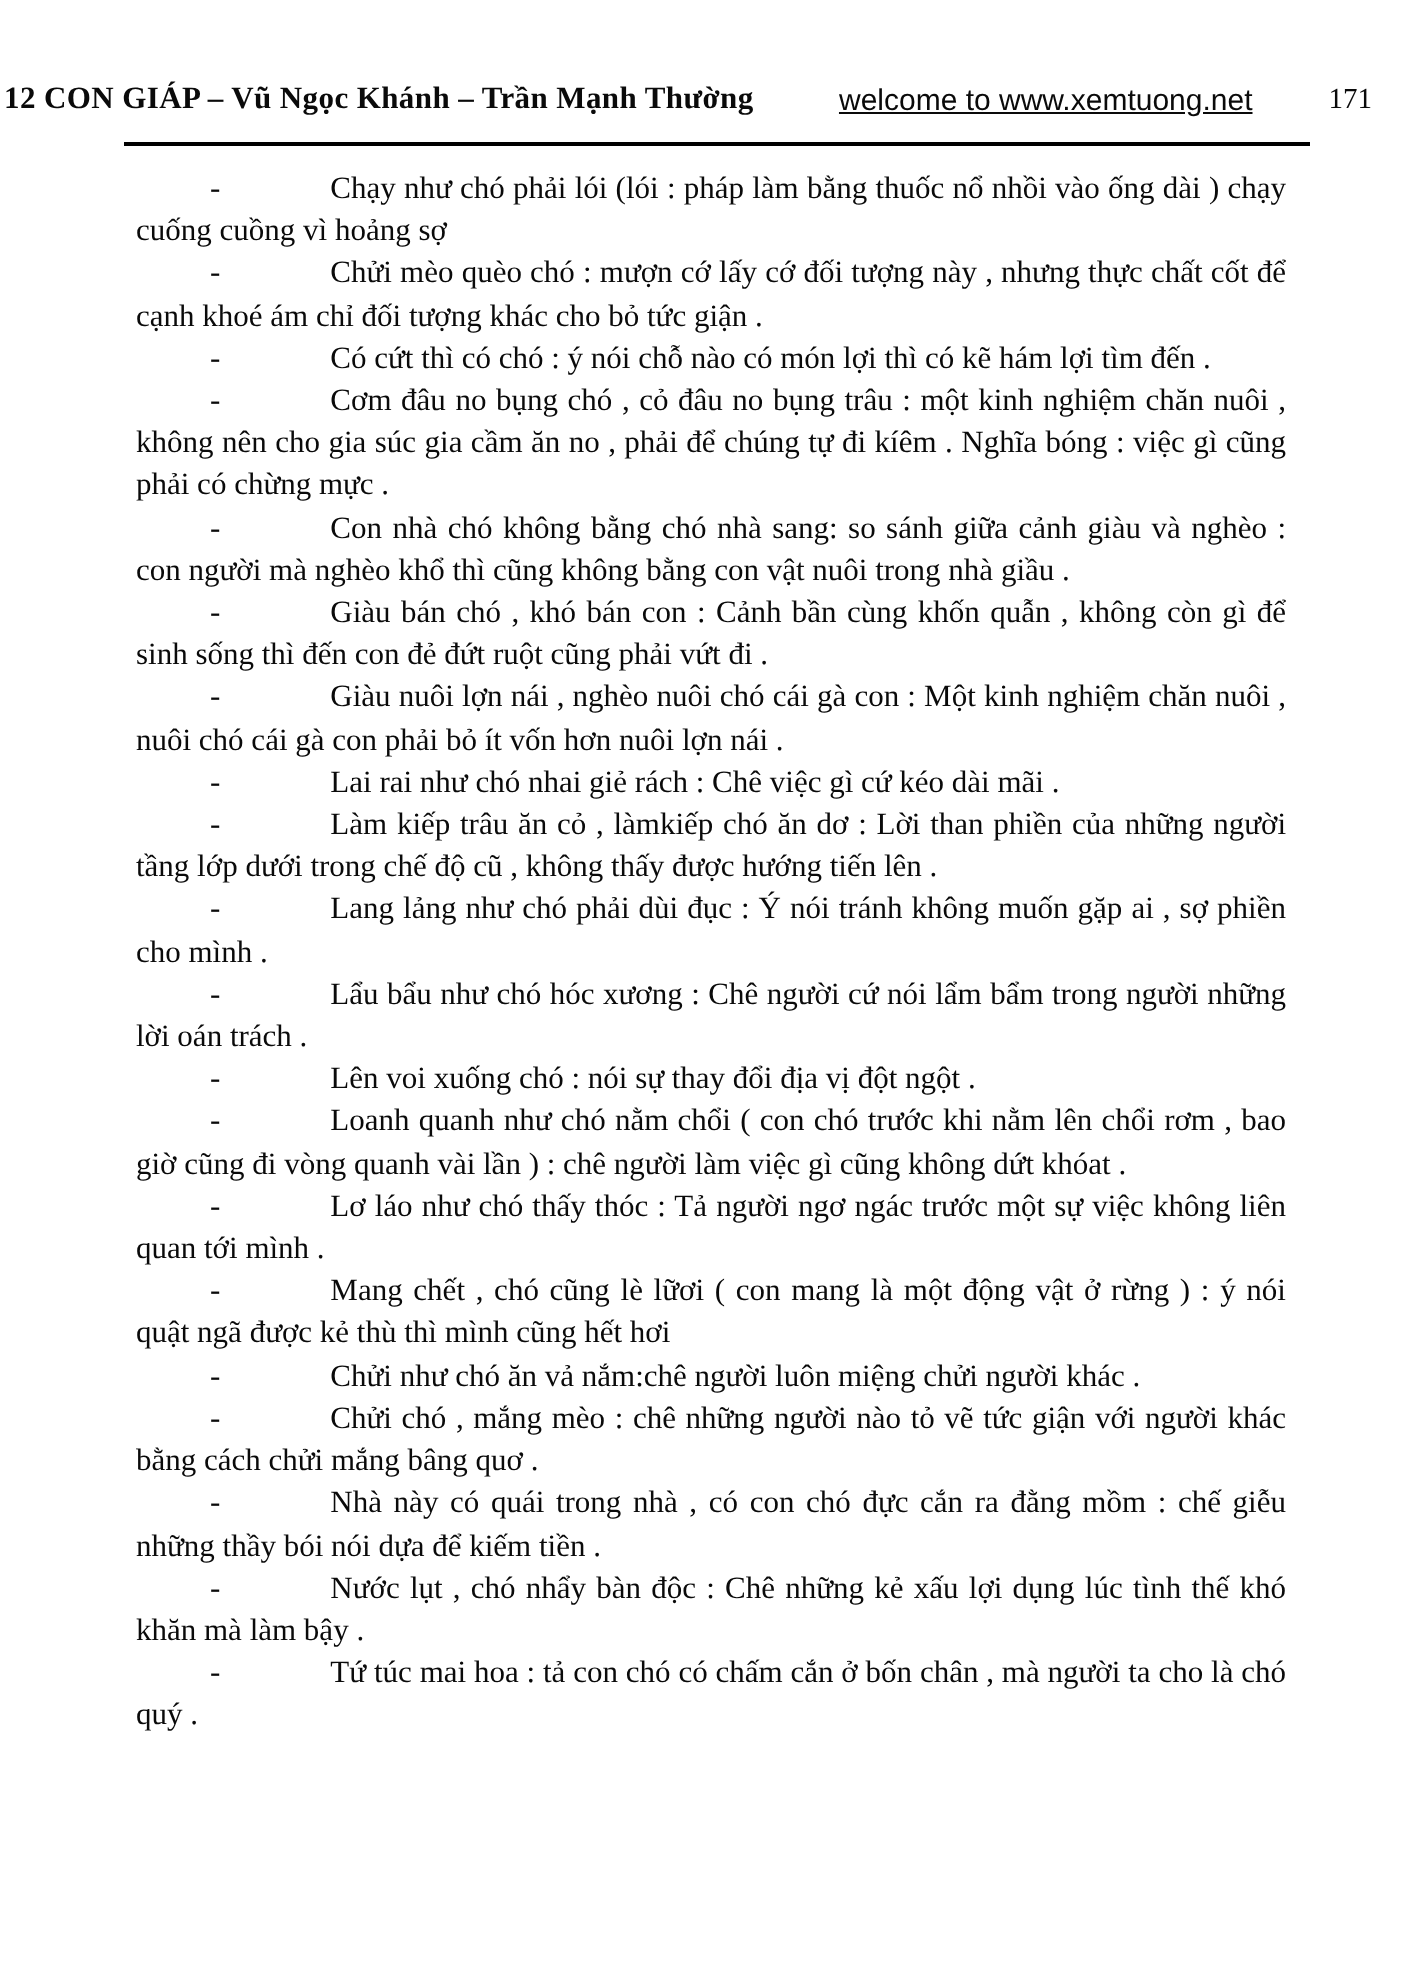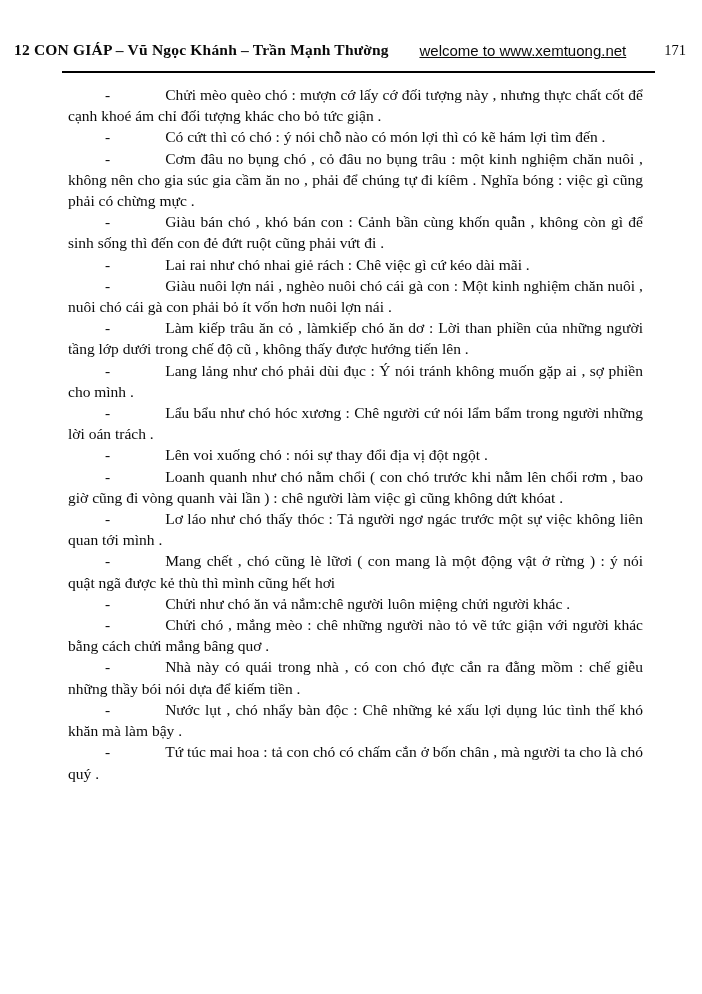--- a/index.html
+++ b/index.html
@@ -11,21 +11,21 @@
     width: 702px;
     height: 994px;
     position: relative;
     font-family: "Liberation Serif", serif;
     color: #0a0a0a;
     overflow: hidden;
   }
   .page-header {
     position: absolute;
     top: 41px;
-    left: 14px;
+    left: 2px;
     right: 16px;
     display: flex;
     align-items: flex-end;
     white-space: nowrap;
   }
   .doc-title {
     font-weight: bold;
     font-size: 15.5px;
     letter-spacing: 0.2px;
   }
@@ -71,33 +71,35 @@
 <div class="page-header">
   <span class="doc-title">12 CON GIÁP – Vũ Ngọc Khánh – Trần Mạnh Thường</span>
   <span class="header-spacer"></span>
   <span class="site-link">welcome to www.xemtuong.net</span>
   <span class="page-number">171</span>
 </div>
 
 <div class="header-rule"></div>
 
 <div class="content">
+  <p class="entry"><span class="indent1"></span><span class="dash">-</span><span class="indent2"></span><span class="entry-text">Chạy như chó phải lói (lói : pháp làm bằng thuốc nổ nhồi vào ống dài ) chạy cuống cuồng vì hoảng sợ</span></p>
 
   <p class="entry"><span class="indent1"></span><span class="dash">-</span><span class="indent2"></span><span class="entry-text">Chửi mèo quèo chó : mượn cớ lấy cớ đối tượng này , nhưng thực chất cốt để cạnh khoé ám chỉ đối tượng khác cho bỏ tức giận .</span></p>
 
   <p class="entry"><span class="indent1"></span><span class="dash">-</span><span class="indent2"></span><span class="entry-text">Có cứt thì có chó : ý nói chỗ nào có món lợi thì có kẽ hám lợi  tìm đến .</span></p>
 
   <p class="entry"><span class="indent1"></span><span class="dash">-</span><span class="indent2"></span><span class="entry-text">Cơm đâu no bụng chó , cỏ đâu no bụng trâu : một kinh nghiệm chăn nuôi , không nên cho gia súc gia cầm ăn no , phải để chúng tự đi kíêm . Nghĩa bóng : việc gì cũng phải có chừng mực .</span></p>
 
+  <p class="entry"><span class="indent1"></span><span class="dash">-</span><span class="indent2"></span><span class="entry-text">Con nhà chó không bằng chó nhà sang: so sánh giữa cảnh giàu và nghèo : con người mà nghèo khổ thì cũng không bằng con vật nuôi trong nhà giầu .</span></p>
 
   <p class="entry"><span class="indent1"></span><span class="dash">-</span><span class="indent2"></span><span class="entry-text">Giàu bán chó , khó bán con  : Cảnh bần cùng khốn quẫn , không còn gì để sinh sống thì đến con đẻ đứt ruột cũng phải vứt đi .</span></p>
 
+  <p class="entry"><span class="indent1"></span><span class="dash">-</span><span class="indent2"></span><span class="entry-text">Giàu nuôi lợn nái , nghèo nuôi chó cái gà con : Một kinh nghiệm chăn nuôi , nuôi chó cái gà con phải bỏ ít vốn hơn nuôi lợn nái .</span></p>
+
   <p class="entry"><span class="indent1"></span><span class="dash">-</span><span class="indent2"></span><span class="entry-text">Lai rai như chó nhai giẻ rách : Chê việc gì cứ kéo dài mãi .</span></p>
-
-  <p class="entry"><span class="indent1"></span><span class="dash">-</span><span class="indent2"></span><span class="entry-text">Giàu nuôi lợn nái , nghèo nuôi chó cái gà con : Một kinh nghiệm chăn nuôi , nuôi chó cái gà con phải bỏ ít vốn hơn nuôi lợn nái .</span></p>
 
   <p class="entry"><span class="indent1"></span><span class="dash">-</span><span class="indent2"></span><span class="entry-text">Làm kiếp trâu ăn cỏ , làmkiếp chó ăn dơ : Lời than phiền của những người tầng lớp dưới trong chế độ cũ , không thấy được hướng tiến lên .</span></p>
 
   <p class="entry"><span class="indent1"></span><span class="dash">-</span><span class="indent2"></span><span class="entry-text">Lang lảng như chó phải dùi đục : Ý nói tránh không muốn gặp ai , sợ phiền cho mình .</span></p>
 
 
   <p class="entry"><span class="indent1"></span><span class="dash">-</span><span class="indent2"></span><span class="entry-text">Lẩu bẩu như chó hóc xương : Chê người cứ nói lẩm bẩm trong người những lời oán trách .</span></p>
 
   <p class="entry"><span class="indent1"></span><span class="dash">-</span><span class="indent2"></span><span class="entry-text">Lên voi xuống chó : nói sự thay đổi địa vị đột ngột .</span></p>
 

